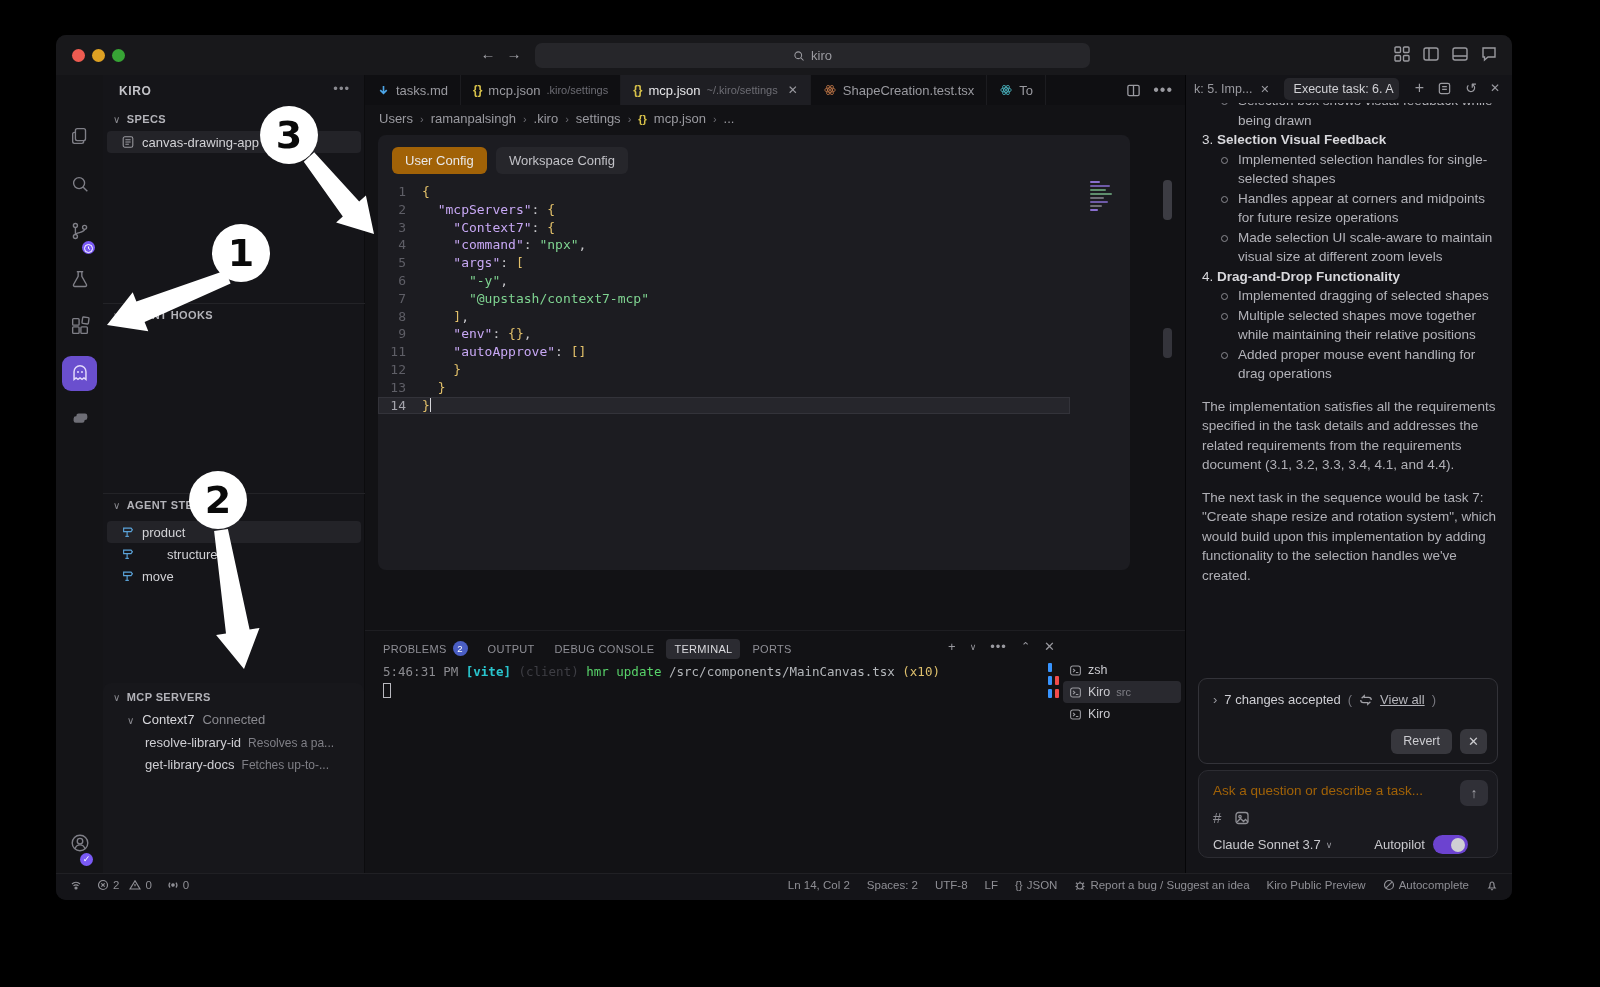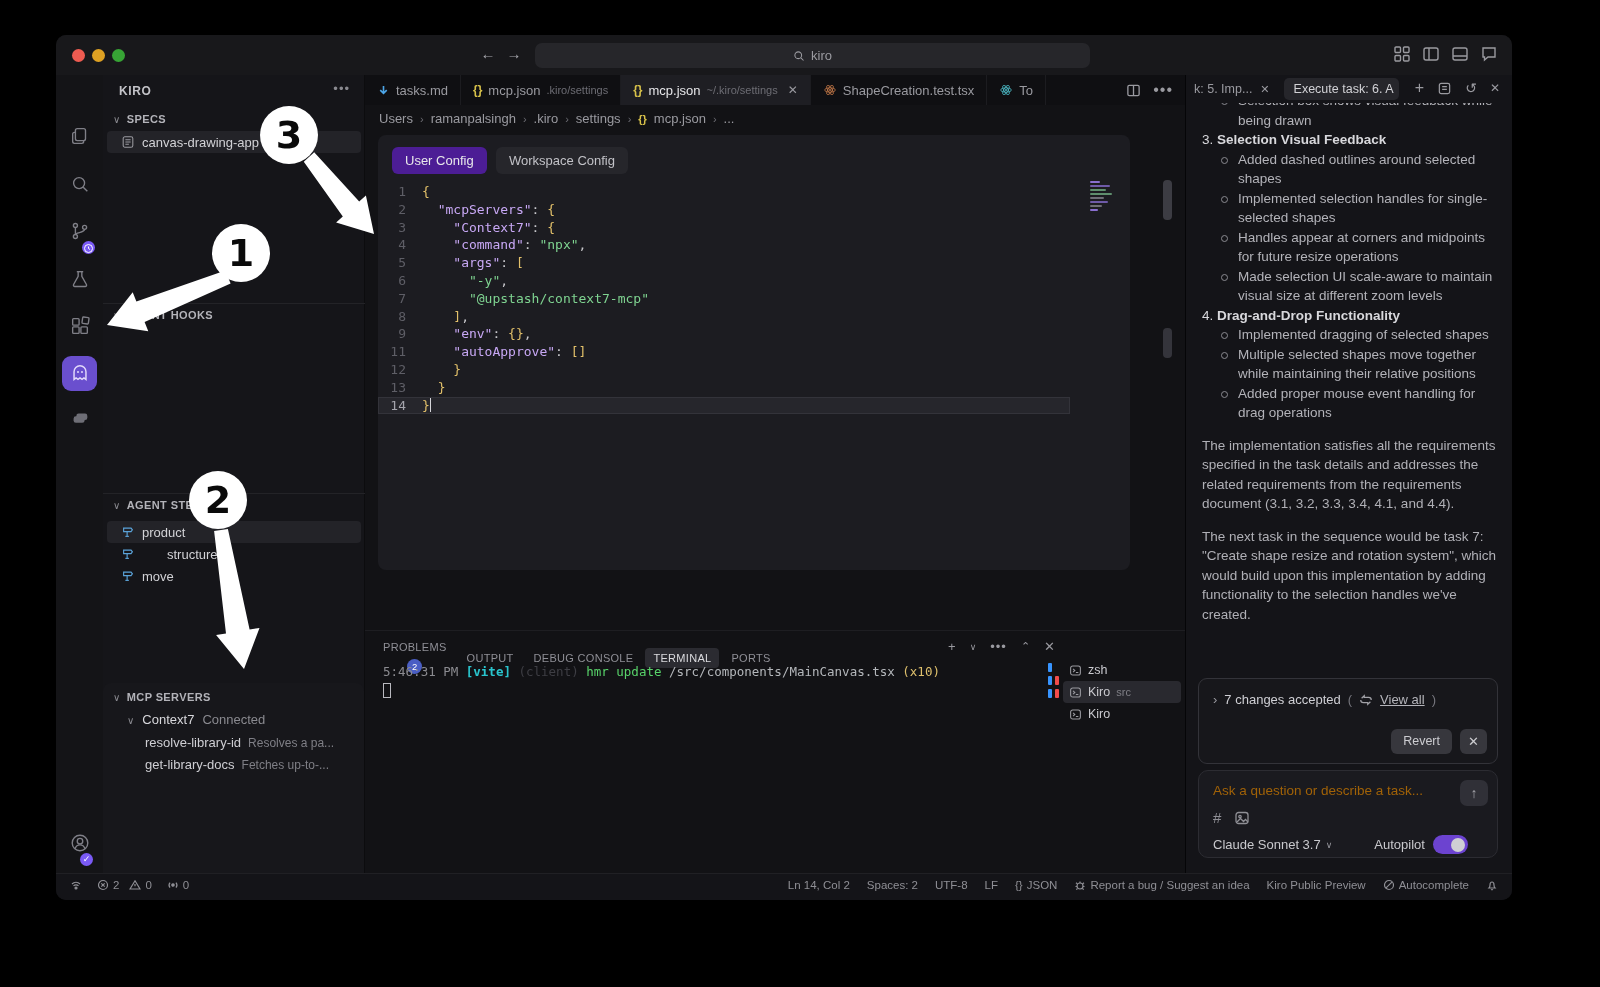--- a/index.html
+++ b/index.html
@@ -63,41 +63,41 @@
   .tab-actions { margin-left:auto; display:flex; align-items:center; gap:12px; padding-right:12px; color:#9a9aa0; }
   .tab-actions svg { width:15px; height:15px; stroke:#9a9aa0; fill:none; stroke-width:1.4; }
   .breadcrumb { position:absolute; left:14px; top:36px; display:flex; align-items:center; gap:7px;
     font-size:13px; color:#9a9aa0; }
   .breadcrumb .sep { color:#6d6d74; font-size:11px; }
   .breadcrumb .braces { color:#d8c24a; font-size:11px; font-weight:bold; }
 
   .codecard { position:absolute; left:13px; top:60px; width:752px; height:435px; background:#1c1c21; border-radius:8px; overflow:hidden; }
   .cfg-btn { position:absolute; top:12px; height:27px; border-radius:6px; font-size:13px; display:flex;
     align-items:center; padding:0 13px; color:#e8e8ea; }
-  .cfg-active { left:14px; background:#4c1d95; }
+  .cfg-active { left:14px; background:#a16207; }
   .cfg-inactive { left:118px; background:#26262b; color:#c2c2c7; }
   .codearea { position:absolute; left:0; top:48px; width:100%;
     font-family:"DejaVu Sans Mono", monospace; font-size:13px; line-height:17.8px; }
   .code-line { position:relative; display:flex; height:17.8px; }
   .code-line .ln { width:44px; text-align:right; padding-right:16px; color:#5e5e66; flex:none; }
   .code-line .src { white-space:pre; }
   .code-line.current { background:#26262c; box-shadow:0 0 0 1px #33333a inset; width:692px; }
   .code-line.current .ln { color:#a4a4ac; }
   .c-k{color:#c8a8f5;} .c-s{color:#7fd491;} .c-y{color:#e2c06a;} .c-b{color:#6ea1f0;} .c-w{color:#c8c8cc;} .c-d{color:#c8c8cc;}
   .cursor { display:inline-block; width:1.5px; height:14px; background:#d5d5da; vertical-align:-2px; }
   .minimap { position:absolute; right:14px; top:46px; width:26px; }
   .minimap div { height:2px; margin-bottom:2px; border-radius:1px; }
   .edscroll { position:absolute; left:798px; top:105px; width:9px; height:365px; }
   .edscroll .thumb1 { position:absolute; top:0; width:9px; height:40px; background:#3c3c43; border-radius:4px; }
   .edscroll .thumb2 { position:absolute; top:148px; width:9px; height:30px; background:#34343b; border-radius:4px; }
 
   
   .bottompanel { position:absolute; left:0; top:555px; width:820px; height:243px; background:#121215; border-top:1px solid #1e1e22; }
   .panel-tabs { position:absolute; left:10px; top:6px; display:flex; align-items:center; gap:4px; }
-  .ptab { font-size:11px; color:#8f8f96; padding:4px 8px; border-radius:4px; display:flex; align-items:center; gap:6px; letter-spacing:.3px;flex-direction:column; }
+  .ptab { font-size:11px; color:#8f8f96; padding:4px 8px; border-radius:4px; display:flex; align-items:center; gap:6px; letter-spacing:.3px; }
   .ptab.active { background:#2b2b31; color:#dadade; }
   .pbadge { width:15px; height:15px; border-radius:50%; background:#4a5ec4; color:#fff; font-size:9.5px;
     display:flex; align-items:center; justify-content:center; }
   .panel-actions { position:absolute; right:130px; top:8px; display:flex; gap:14px; color:#9a9aa0; font-size:13px; align-items:center; }
   .termline { position:absolute; left:18px; top:33px; font-family:"DejaVu Sans Mono", monospace; font-size:12.5px; white-space:pre; }
   .t-dim2{color:#8b8b90;} .t-cyan{color:#29c5ce;font-weight:bold;} .t-dim3{color:#3e3e44;} .t-green{color:#58d36a;} .t-gray{color:#b4b7bb;} .t-yellow{color:#dfc16d;}
   .termcursor { position:absolute; left:18px; top:52px; width:8px; height:15px; border:1px solid #b9b9bf; }
   .termlist { position:absolute; left:698px; top:28px; width:118px; }
   .trow { display:flex; align-items:center; gap:6px; height:22px; padding-left:6px; border-radius:4px;
     font-size:12.5px; color:#c9c9ce; }
@@ -550,21 +550,20 @@
               <line x1="5.5" y1="9" x2="10.5" y2="9"></line>
             </svg>
           <span style="font-size:14px;">↺</span>
           <span style="font-size:12px;">✕</span>
         </div>
       </div>
 
       <div class="chatbody" id="chat-content">
           <div class="bullet cutitem">Selection box shows visual feedback while being drawn</div>
           <div><span class="tasknum">3. </span><span class="tasktitle">Selection Visual Feedback</span></div>
-          <div class="bullet">Added dashed outlines around selected shapes</div>
           <div class="bullet">Implemented selection handles for single-selected shapes</div>
           <div class="bullet">Handles appear at corners and midpoints for future resize operations</div>
           <div class="bullet">Made selection UI scale-aware to maintain visual size at different zoom levels</div>
           <div><span class="tasknum">4. </span><span class="tasktitle">Drag-and-Drop Functionality</span></div>
           <div class="bullet">Implemented dragging of selected shapes</div>
           <div class="bullet">Multiple selected shapes move together while maintaining their relative positions</div>
           <div class="bullet">Added proper mouse event handling for drag operations</div>
           <p class="para">The implementation satisfies all the requirements specified in the task details and addresses the related requirements from the requirements document (3.1, 3.2, 3.3, 3.4, 4.1, and 4.4).</p>
           <p class="para">The next task in the sequence would be task 7: "Create shape resize and rotation system", which would build upon this implementation by adding functionality to the selection handles we've created.</p>
         </div>

